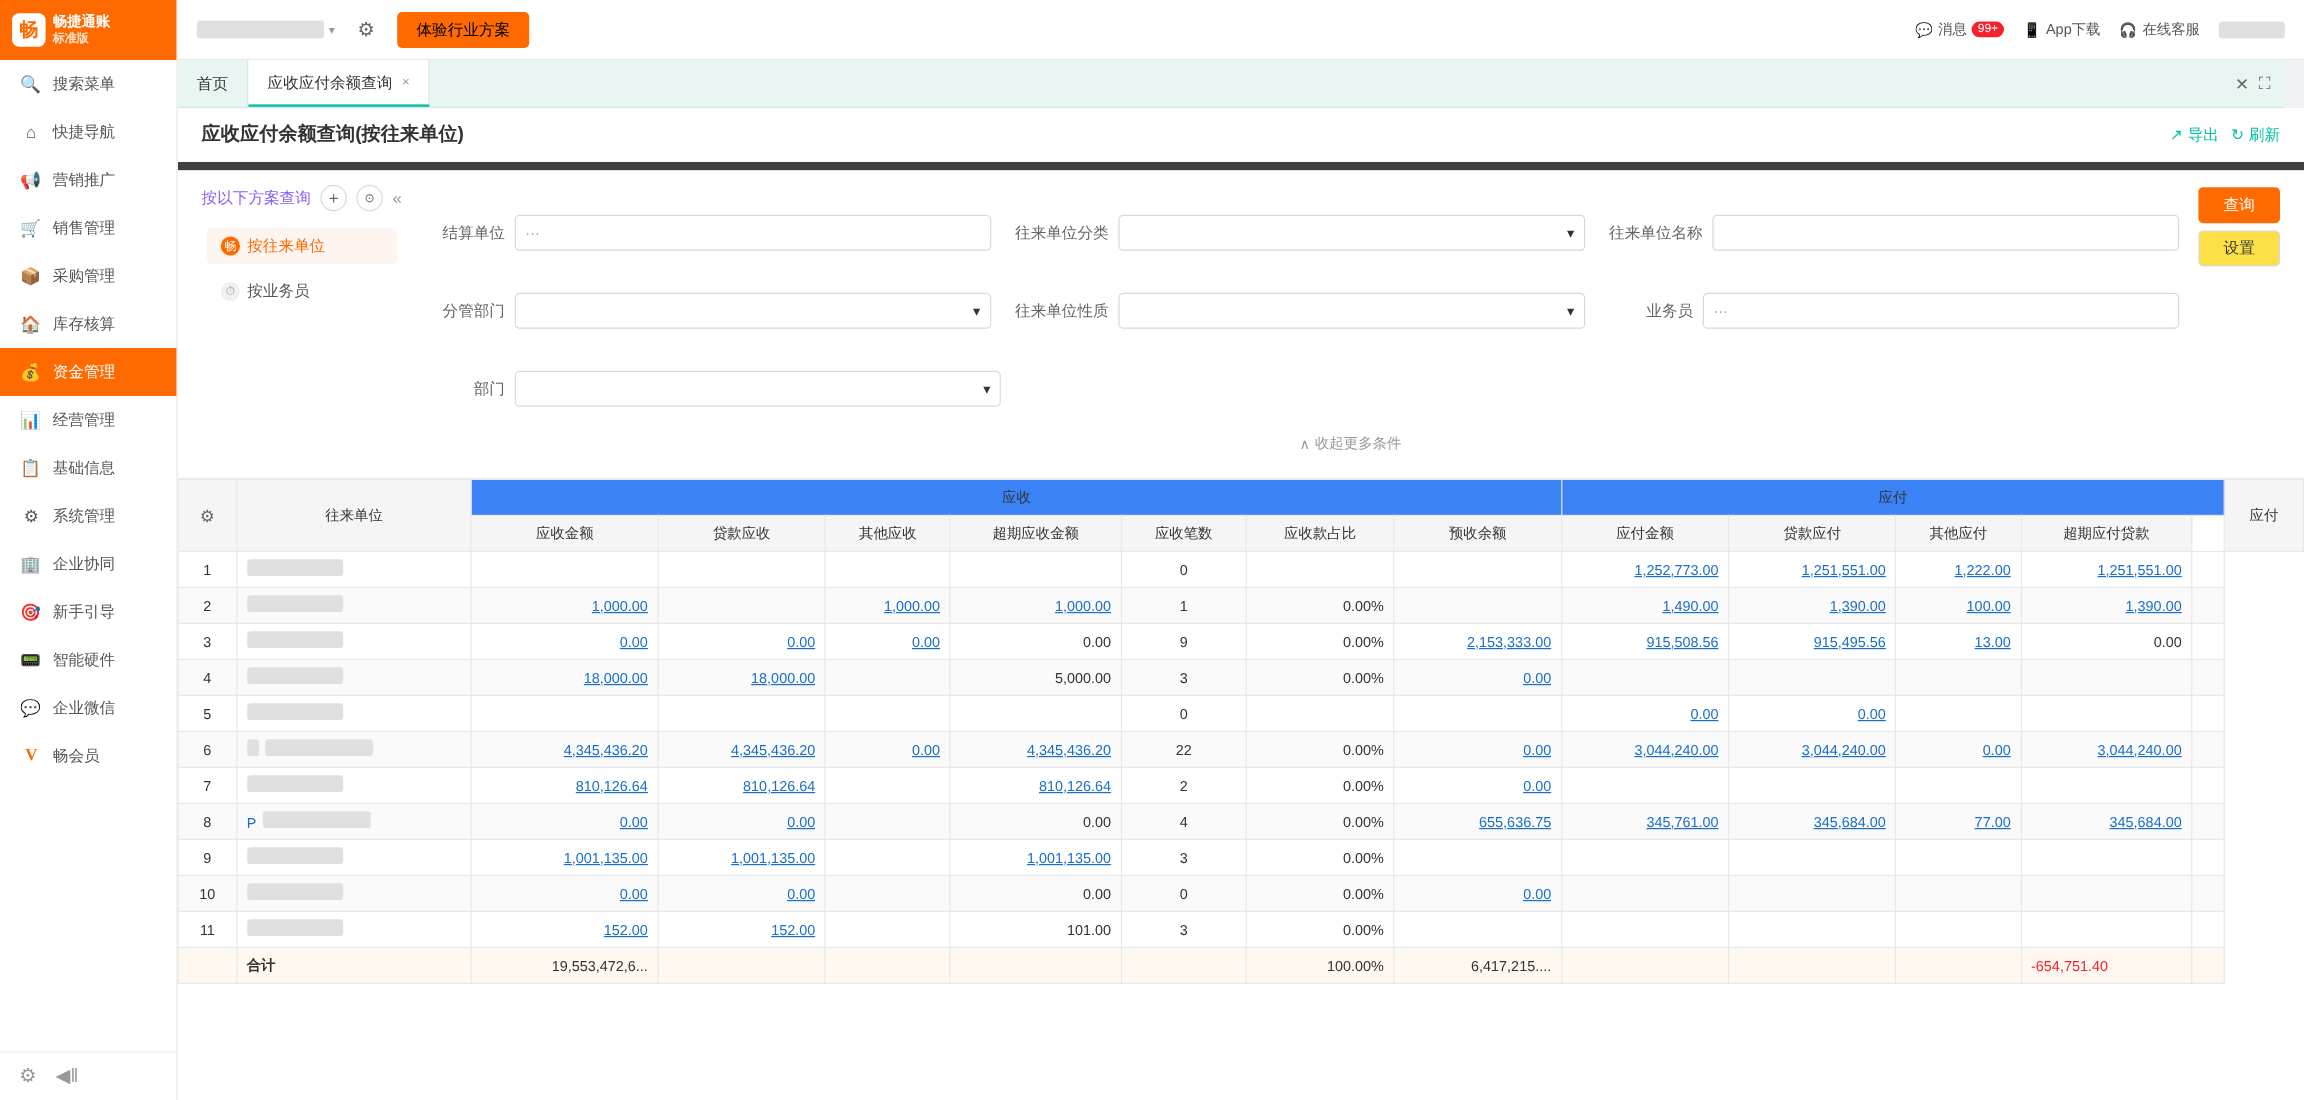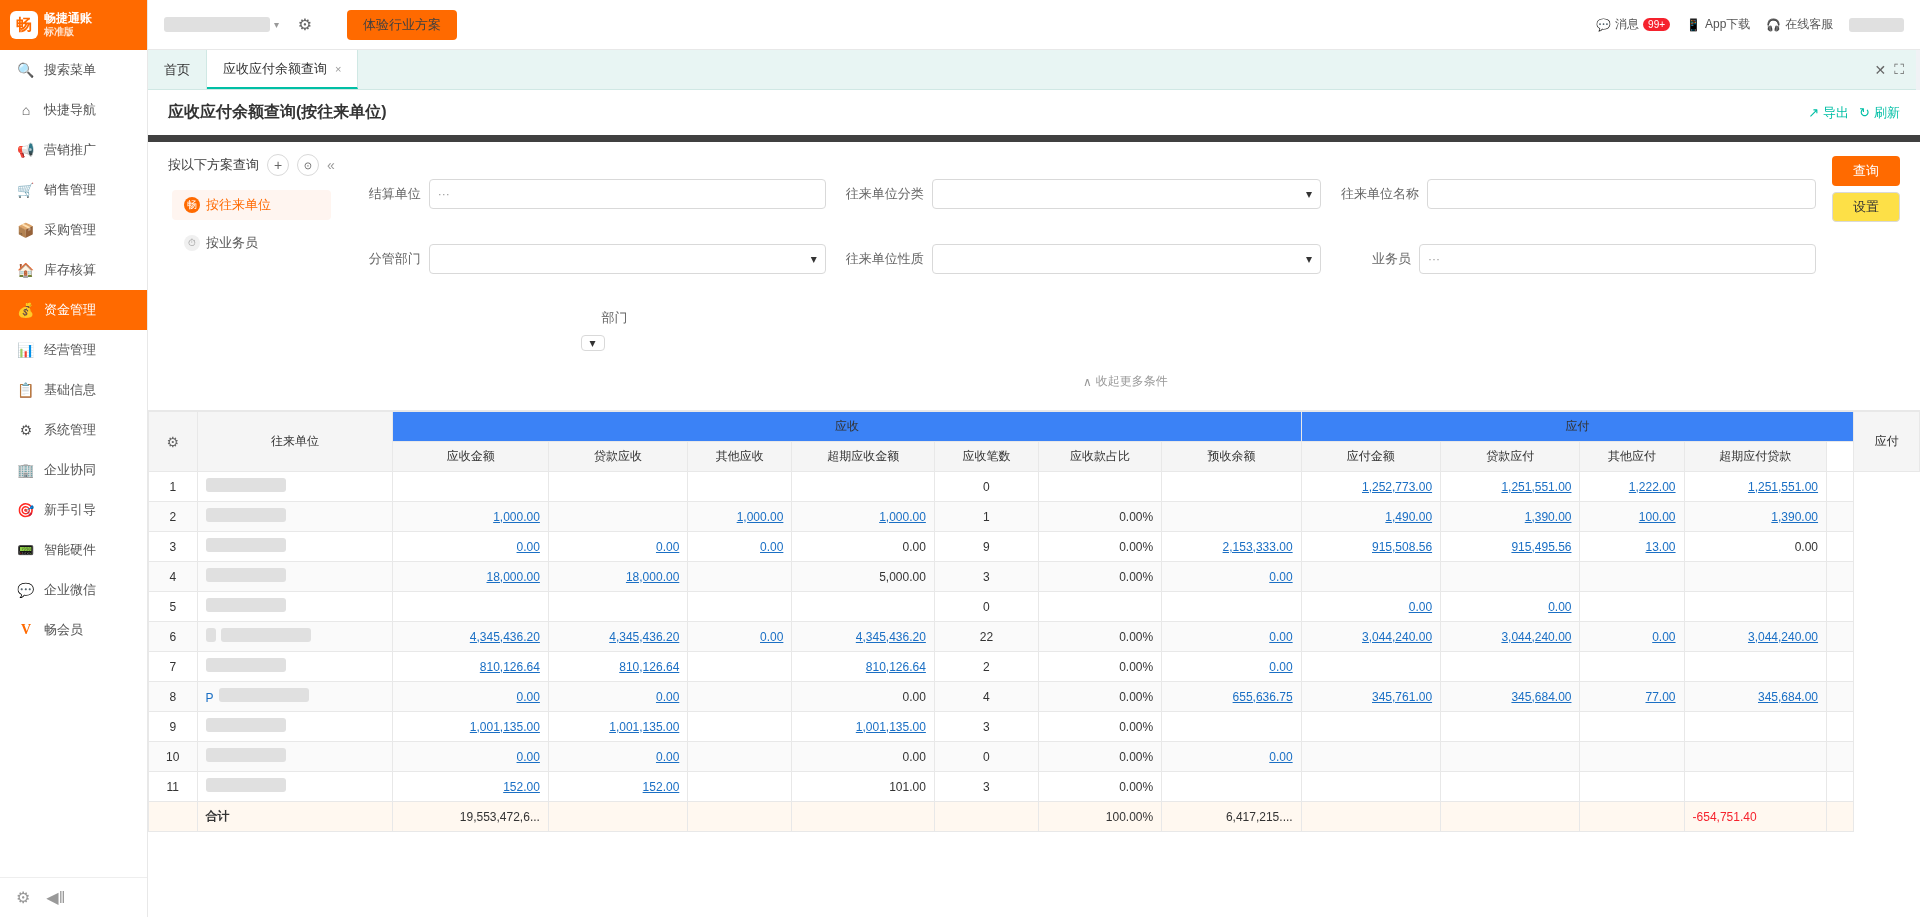--- a/index.html
+++ b/index.html
@@ -32,31 +32,31 @@
     
     .top-header {
       position: fixed; left: 148px; top: 0; right: 0; height: 50px;
       background: #fff; border-bottom: 1px solid #e8e8e8; z-index: 99;
       display: flex; align-items: center; padding: 0 16px; gap: 12px;
     }
     .header-breadcrumb { color: #999; font-size: 12px; display: flex; align-items: center; gap: 4px; }
     .header-breadcrumb .arrow { font-size: 10px; }
     .header-gear { width: 28px; height: 28px; display: flex; align-items: center; justify-content: center; cursor: pointer; color: #666; font-size: 16px; }
     .header-trial-btn {
-      background: #ff6a00; color: #404040; border: none; border-radius: 4px;
-      padding: 6px 16px; font-size: 13px; cursor: pointer; margin-left: 16px;
+      background: #ff6a00; color: #000000; border: none; border-radius: 4px;
+      padding: 6px 16px; font-size: 13px; cursor: pointer; margin-left: 0;
     }
     .header-right { margin-left: auto; display: flex; align-items: center; gap: 16px; }
     .header-msg { display: flex; align-items: center; gap: 4px; color: #555; cursor: pointer; font-size: 12px; }
     .badge { background: #f5222d; color: #fff; border-radius: 10px; padding: 1px 5px; font-size: 10px; }
     .header-user { color: #555; font-size: 12px; }
 
     
     .tab-bar {
-      position: fixed; left: 148px; top: 50px; right: 4px; height: 40px;
+      position: fixed; left: 148px; top: 50px; right: 16px; height: 40px;
       background: #e8f5f3; display: flex; align-items: center; z-index: 98;
       border-bottom: 1px solid #d0e8e4;
     }
     .tab-item {
       height: 100%; display: flex; align-items: center; padding: 0 16px;
       font-size: 13px; cursor: pointer; color: #555; border-right: 1px solid #d0e8e4;
     }
     .tab-item.active { background: #fff; color: #333; border-bottom: 2px solid #00bfa5; }
     .tab-home { color: #333; }
     .tab-close { margin-left: 8px; color: #999; font-size: 11px; }
@@ -291,21 +291,21 @@
         <span>刷新</span>
       </button>
     </div>
   </div>
 
   <div class="filter-section">
     <div class="filter-main-area">
 
       <div style="display:flex;flex-direction:column;gap:4px;padding:0 16px 0 0;min-width:160px;">
         <div style="display:flex;align-items:center;gap:8px;margin-bottom:8px;">
-          <span style="color:#404040;font-size:13px;">按以下方案查询</span>
+          <span style="color:#8b5cf6;font-size:13px;">按以下方案查询</span>
           <div class="filter-add-btn">+</div>
           <div class="filter-scheme-btn" style="font-size:10px;">⊙</div>
           <div class="filter-collapse-btn">«</div>
         </div>
         <div class="filter-side-item active">
           <div class="dot" style="width:16px;height:16px;background:#ff6a00;border-radius:50%;display:flex;align-items:center;justify-content:center;">
             <span style="color:#fff;font-size:10px;">畅</span>
           </div>
           <span>按往来单位</span>
         </div>
@@ -358,21 +358,21 @@
               </div>
               <div class="filter-group">
                 <span class="filter-group-label">业务员</span>
                 <div class="filter-input">
                   <span class="dots">···</span>
                 </div>
               </div>
             </div>
 
             <div class="filter-row">
-              <div class="filter-group" style="max-width:33%;flex-direction:column;">
+              <div class="filter-group" style="max-width:33%;">
                 <span class="filter-group-label">部门</span>
                 <div class="filter-select">
                   <span></span>
                   <span class="arrow">▾</span>
                 </div>
               </div>
             </div>
           </div>
 
           <div class="query-buttons" style="padding-top:2px;">

